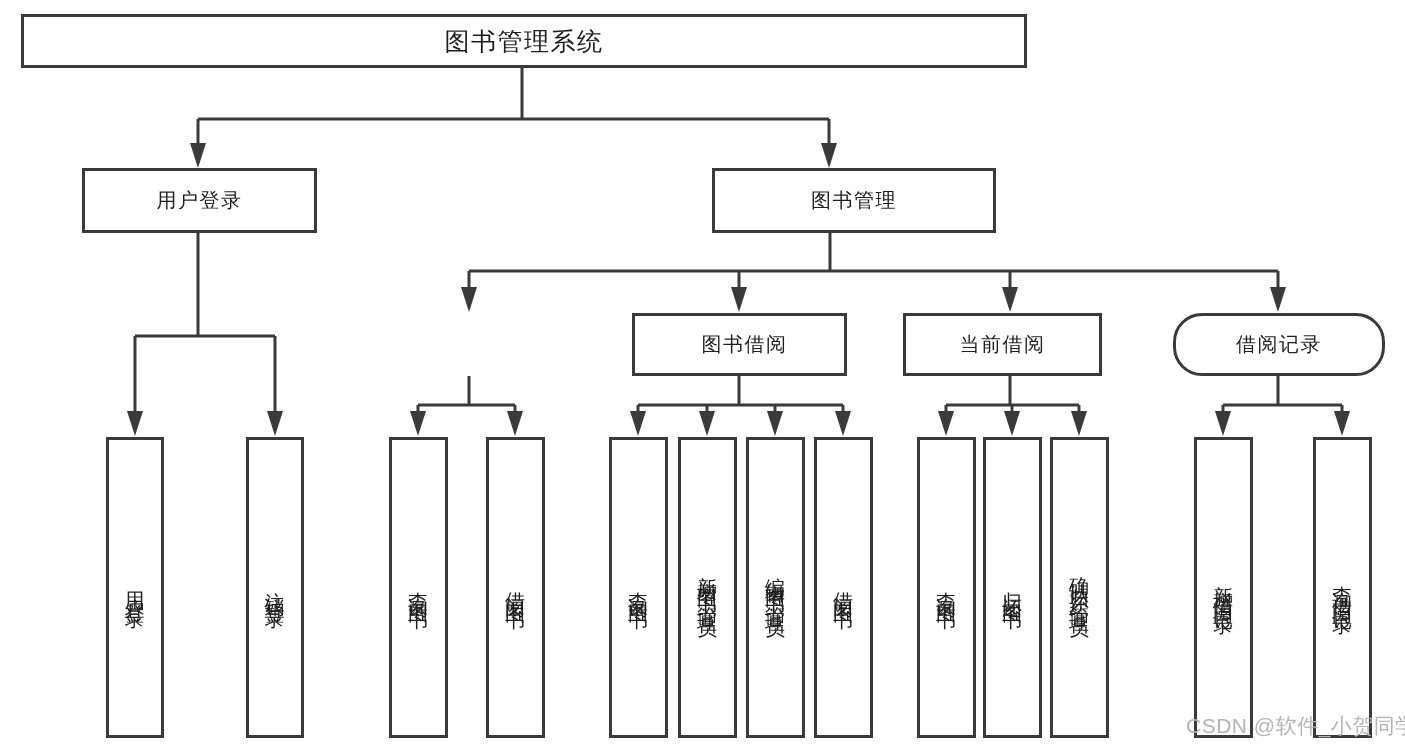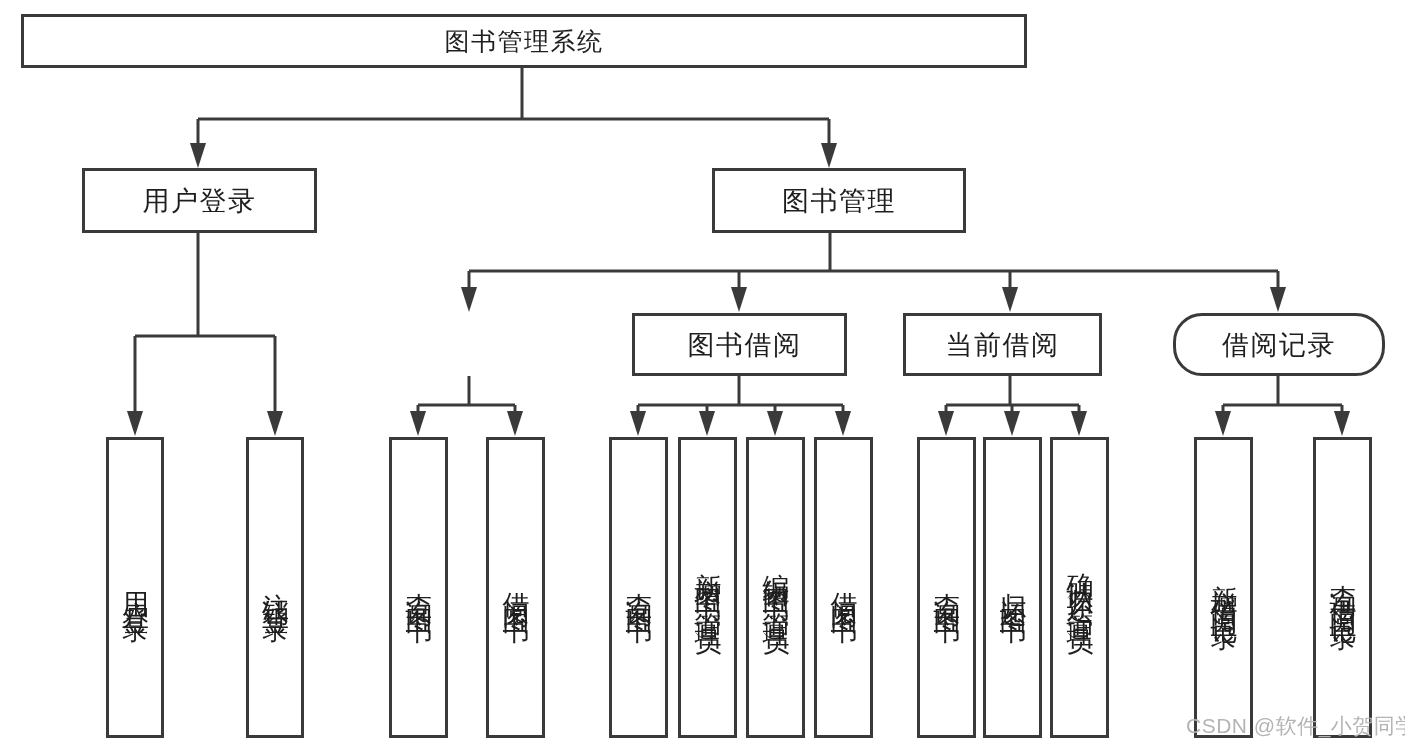--- a/index.html
+++ b/index.html
@@ -27,21 +27,21 @@
     box-sizing: border-box;
     border: 3px solid #3a3a3a;
     background: #ffffff;
     display: flex;
     align-items: center;
     justify-content: center;
     z-index: 2;
   }
   .node .lbl {
     color: #1e1e1e;
-    font-size: 27px;
+    font-size: 20px;
     letter-spacing: 1.5px;
     white-space: nowrap;
   }
   .node.root .lbl { font-size: 25px; }
   .leaf .lbl {
     writing-mode: vertical-rl;
     text-orientation: mixed;
     letter-spacing: 0.3em;
     white-space: nowrap;
     line-height: 1;
@@ -135,21 +135,21 @@
     </g>
   </svg>
 
   <div class="node root" style="left:21px; top:14px; width:1006px; height:54px;">
     <span class="lbl">图书管理系统</span>
   </div>
 
   <div class="node" style="left:82px; top:168px; width:235px; height:65px;">
     <span class="lbl">用户登录</span>
   </div>
-  <div class="node" style="left:712px; top:168px; width:254px; height:65px;">
+  <div class="node" style="left:712px; top:168px; width:284px; height:65px;">
     <span class="lbl">图书管理</span>
   </div>
 
   <div class="node" style="left:632px; top:313px; width:215px; height:63px;padding-left:10px;">
     <span class="lbl">图书借阅</span>
   </div>
   <div class="node" style="left:903px; top:313px; width:199px; height:63px;">
     <span class="lbl">当前借阅</span>
   </div>
   <div class="node" style="left:1173px; top:313px; width:212px; height:63px;border-radius:29px;">

